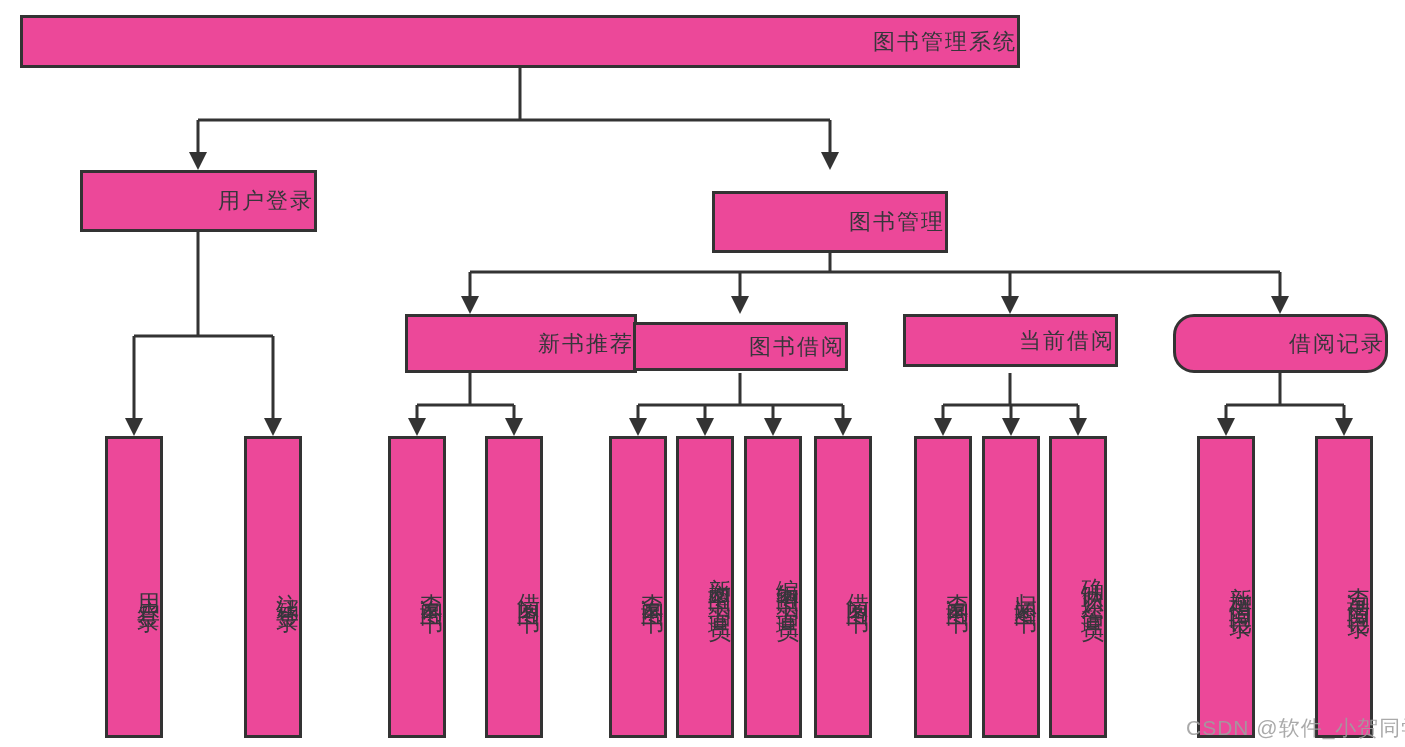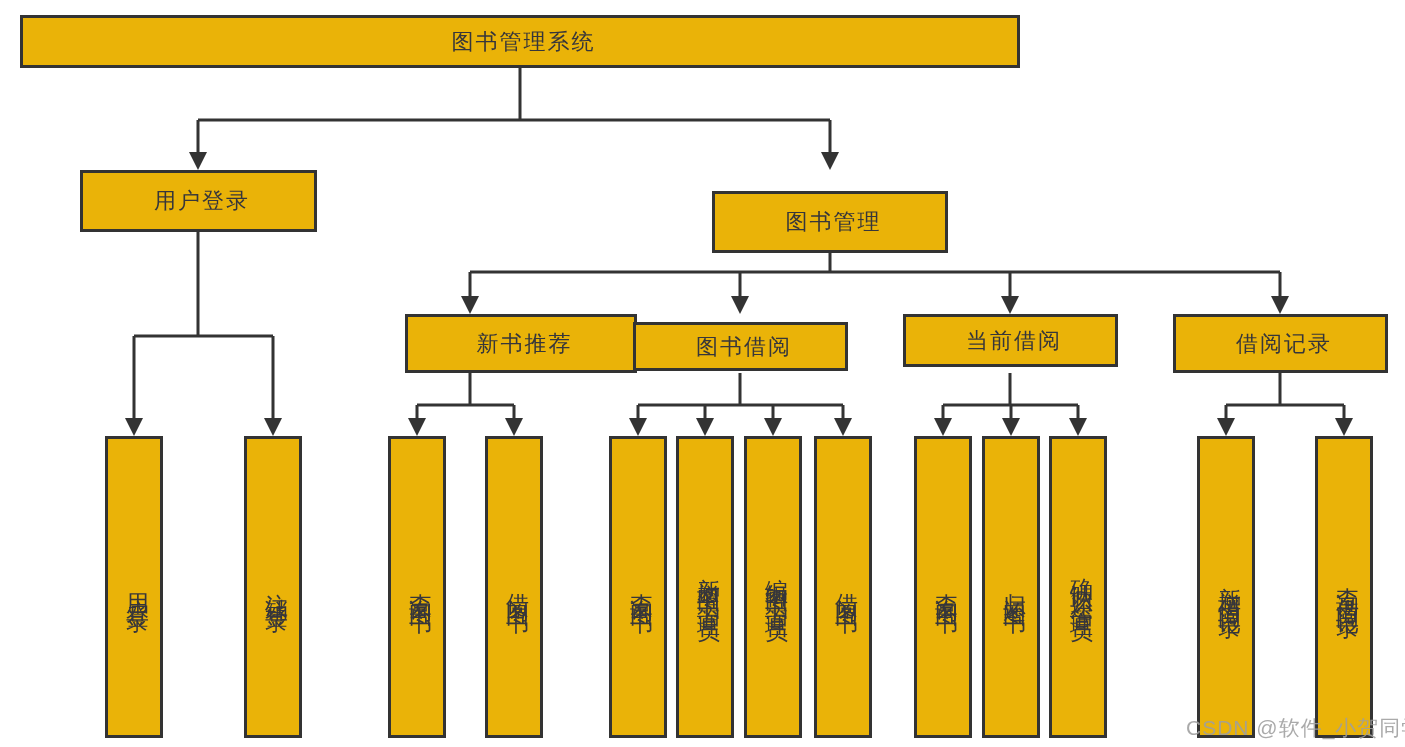--- a/index.html
+++ b/index.html
@@ -11,22 +11,22 @@
     color:#36363b;
   }
   .stage { position:absolute; inset:0; }
   svg.connectors {
     position:absolute; left:0; top:0;
     pointer-events:none;
   }
   .node {
     position:absolute;
     border:3px solid #333;
-    background:#eab308;
-    display:flex; align-items:center; justify-content:center;
+    background:#ec4899;
+    display:flex; align-items:center; justify-content:flex-end;
     z-index:2;
     padding-left:7px;
   }
   .node.h { font-size:22px; letter-spacing:2px; }
   .node.leaf { width:58px; top:436px; height:302px; }
   .vtext {
     writing-mode:vertical-rl;
     text-orientation:mixed;
     font-size:23px;
     letter-spacing:6px;
@@ -94,21 +94,21 @@
 
   <div class="node h" style="left:363px; top:314px; width:232px; height:59px;margin-left:42px;">
     <span>新书推荐</span>
   </div>
   <div class="node h" style="left:633px; top:322px; width:215px; height:49px;">
     <span>图书借阅</span>
   </div>
   <div class="node h" style="left:903px; top:314px; width:215px; height:53px;">
     <span>当前借阅</span>
   </div>
-  <div class="node h" style="left:1173px; top:314px; width:215px; height:59px;">
+  <div class="node h" style="left:1173px; top:314px; width:215px; height:59px;border-radius:21px;">
     <span>借阅记录</span>
   </div>
 
   <div class="node leaf" style="left:105px;">
     <span class="vtext">用户登录</span>
   </div>
   <div class="node leaf" style="left:244px;">
     <span class="vtext">注销登录</span>
   </div>
 

